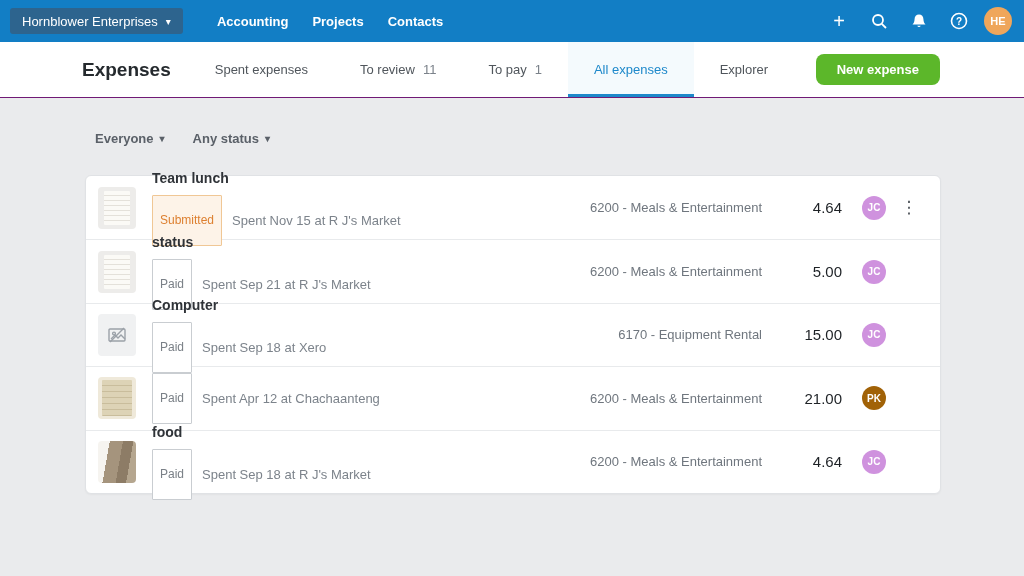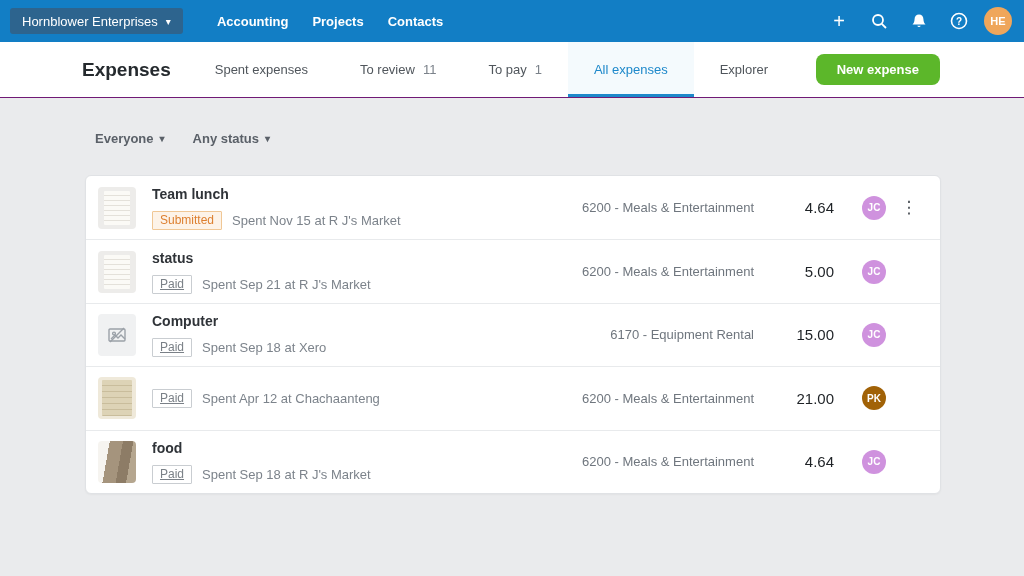--- a/index.html
+++ b/index.html
@@ -54,30 +54,30 @@
   .thumb--receipt::after { content:""; position:absolute; left:6px; top:4px; width:26px; height:34px;
     background:repeating-linear-gradient(#fbfaf6 0 4px, #e4e1da 4px 5px); border-radius:1px; }
   .thumb--receipt-tan { background:#efe9da; }
   .thumb--receipt-tan::after { content:""; position:absolute; left:4px; top:3px; width:30px; height:36px;
     background:repeating-linear-gradient(#ddd3b6 0 5px, #c9bd9c 5px 6px); border-radius:1px; }
   .thumb--receipt-photo { background:linear-gradient(100deg,#f6f4f0 0 26%, #a5947d 26% 55%, #8d7c66 55% 78%, #b5a68f 78%); }
 
   .row-main { margin-left:16px; display:flex; flex-direction:column; justify-content:center; gap:9px; min-width:0; }
   .row-title { font-size:14px; font-weight:bold; color:#2f3338; }
   .row-sub { display:flex; align-items:center; gap:10px; }
-  .badge { font-size:12px; border-radius:1px; padding:1px 7px; line-height:1.25; border:1px solid; }
+  .badge { font-size:12px; border-radius:1px; padding:17px 7px; line-height:1.25; border:1px solid; }
   .badge--submitted { color:#dd7f2f; border-color:#f0c795; background:#fdf3e8; }
-  .badge--paid { color:#7a8087; border-color:#c9cdd1; background:#fff;text-decoration:underline; }
+  .badge--paid { color:#7a8087; border-color:#c9cdd1; background:#fff; }
   .row-desc { font-size:13px; color:#7c838b; }
 
   .row-right { margin-left:auto; display:flex; align-items:center; }
   .row-account { font-size:13px; color:#6f767e; text-align:right; }
   .row-amount { font-size:15px; font-weight:500; color:#1e2226; width:62px; text-align:right; margin-left:18px; }
   .avatar { width:24px; height:24px; border-radius:50%; color:#fff; font-size:10px; font-weight:bold;
-    display:flex; align-items:center; justify-content:center; margin-left:28px; }
+    display:flex; align-items:center; justify-content:center; margin-left:20px; }
   .kebab { width:18px; margin-left:14px; text-align:center; font-size:17px; color:#4a5056; cursor:pointer; line-height:1; }
 </style>
 </head>
 <body>
 
 <header class="topnav">
   <div class="org-selector">
     <span>Hornblower Enterprises</span>
     <span class="caret">▾</span>
   </div>

